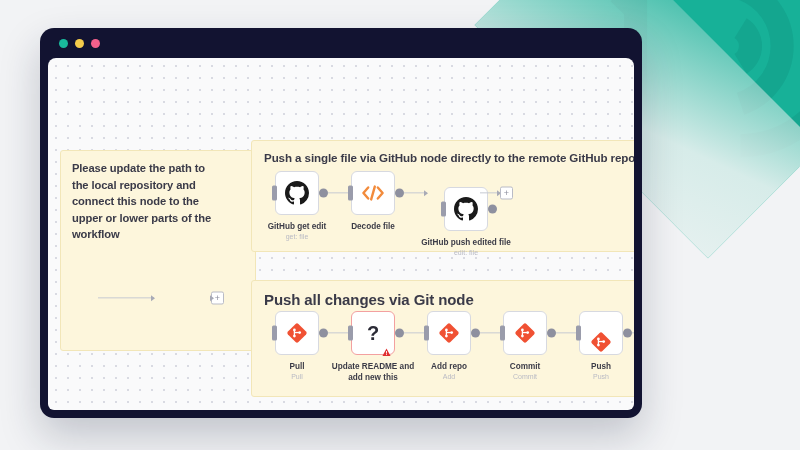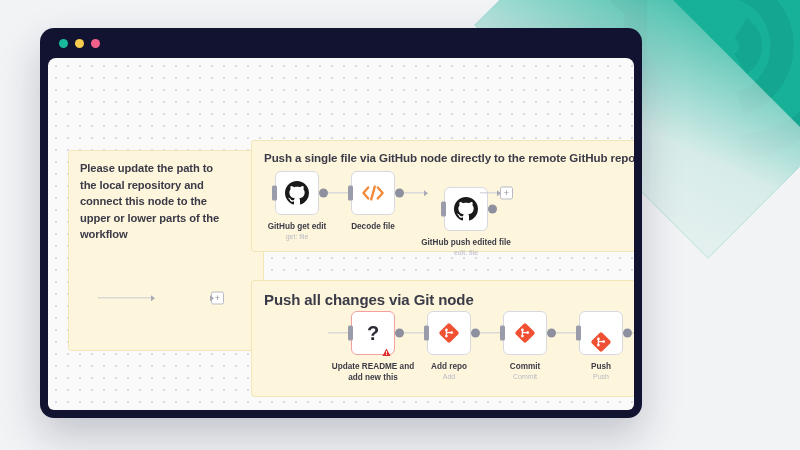--- a/index.html
+++ b/index.html
@@ -74,21 +74,21 @@
     border: 1px solid #f2e6b8;
     border-radius: 3px;
   }
   .sticky-title {
     color: #3a3a48;
     font-weight: bold;
     letter-spacing: -0.1px;
   }
 
   #note-config {
-    left: 20px; top: 92px;
+    left: 12px; top: 92px;
     width: 170px; height: 175px;
     padding: 12px;
     text-decoration: underline;
   }
   #note-config .sticky-title {
     position: absolute;
     left: 11px; top: 9px;
     width: 150px;
     font-size: 11.2px;
     line-height: 16.5px;
@@ -304,86 +304,102 @@
         <div class="conn" style="left:205px; width:20px;"></div>
         <div class="plus" style="left:225px;">+</div>
       </div>
 
       <div class="sticky" id="note-git">
         <div class="sticky-title">Push all changes via Git node</div>
       </div>
 
       <div class="node-wrap" style="left:227px; top:253px; width:360px; height:44px;">
 
-        <div class="conn" style="left:53px; width:23px;"></div>
-
-        <div class="node err" style="position:absolute; left:76px; top:0;">
-          <span class="port-in"></span>
-          <span style="font-size:20px; font-weight:bold; color:#2b2b36; line-height:1;">?</span>
-          <span class="warn">
-            <svg width="9" height="9" viewBox="0 0 12 12">
-              <path d="M6 0.8 L11.4 10.6 L0.6 10.6 Z" fill="#e02f2f"></path>
-              <rect x="5.4" y="4.0" width="1.2" height="3.4" fill="#ffffff"></rect>
-              <rect x="5.4" y="8.2" width="1.2" height="1.2" fill="#ffffff"></rect>
-            </svg>
-          </span>
-          <span class="port-out"></span>
-          <span class="label wrap">Update README and add new this</span>
-        </div>
-        <div class="conn" style="left:129px; width:23px;"></div>
-
-        <div class="node" style="position:absolute; left:152px; top:0;">
+        <div class="node" style="position:absolute; left:0; top:0;">
           <span class="port-in"></span>
           <svg width="24" height="24" viewBox="0 0 24 24">
             <rect x="4.6" y="4.6" width="14.8" height="14.8" rx="2" fill="#f05133" transform="rotate(45 12 12)"></rect>
             <g fill="#ffffff">
               <circle cx="9.4" cy="8.9" r="1.35"></circle>
               <circle cx="9.4" cy="15.1" r="1.35"></circle>
               <circle cx="14.7" cy="11.6" r="1.35"></circle>
               <rect x="8.75" y="8.9" width="1.3" height="6.2"></rect>
               <rect x="9.8" y="10.9" width="4.2" height="1.3"></rect>
             </g>
           </svg>
           <span class="port-out"></span>
-          <span class="label">Add repo</span>
-          <span class="sublabel">Add</span>
-        </div>
-        <div class="conn" style="left:205px; width:23px;"></div>
-
-        <div class="node" style="position:absolute; left:228px; top:0;">
+          <span class="label">Pull</span>
+          <span class="sublabel">Pull</span>
+        </div>
+        <div class="conn" style="left:53px; width:23px;"></div>
+
+        <div class="node err" style="position:absolute; left:76px; top:0;">
+          <span class="port-in"></span>
+          <span style="font-size:20px; font-weight:bold; color:#2b2b36; line-height:1;">?</span>
+          <span class="warn">
+            <svg width="9" height="9" viewBox="0 0 12 12">
+              <path d="M6 0.8 L11.4 10.6 L0.6 10.6 Z" fill="#e02f2f"></path>
+              <rect x="5.4" y="4.0" width="1.2" height="3.4" fill="#ffffff"></rect>
+              <rect x="5.4" y="8.2" width="1.2" height="1.2" fill="#ffffff"></rect>
+            </svg>
+          </span>
+          <span class="port-out"></span>
+          <span class="label wrap">Update README and add new this</span>
+        </div>
+        <div class="conn" style="left:129px; width:23px;"></div>
+
+        <div class="node" style="position:absolute; left:152px; top:0;">
           <span class="port-in"></span>
           <svg width="24" height="24" viewBox="0 0 24 24">
             <rect x="4.6" y="4.6" width="14.8" height="14.8" rx="2" fill="#f05133" transform="rotate(45 12 12)"></rect>
             <g fill="#ffffff">
               <circle cx="9.4" cy="8.9" r="1.35"></circle>
               <circle cx="9.4" cy="15.1" r="1.35"></circle>
               <circle cx="14.7" cy="11.6" r="1.35"></circle>
               <rect x="8.75" y="8.9" width="1.3" height="6.2"></rect>
               <rect x="9.8" y="10.9" width="4.2" height="1.3"></rect>
             </g>
           </svg>
           <span class="port-out"></span>
-          <span class="label">Commit</span>
-          <span class="sublabel">Commit</span>
-        </div>
-        <div class="conn" style="left:281px; width:23px;"></div>
-
-        <div class="node" style="position:absolute; left:304px; top:0;align-items:flex-end;">
+          <span class="label">Add repo</span>
+          <span class="sublabel">Add</span>
+        </div>
+        <div class="conn" style="left:205px; width:23px;"></div>
+
+        <div class="node" style="position:absolute; left:228px; top:0;">
           <span class="port-in"></span>
           <svg width="24" height="24" viewBox="0 0 24 24">
             <rect x="4.6" y="4.6" width="14.8" height="14.8" rx="2" fill="#f05133" transform="rotate(45 12 12)"></rect>
             <g fill="#ffffff">
               <circle cx="9.4" cy="8.9" r="1.35"></circle>
               <circle cx="9.4" cy="15.1" r="1.35"></circle>
               <circle cx="14.7" cy="11.6" r="1.35"></circle>
               <rect x="8.75" y="8.9" width="1.3" height="6.2"></rect>
               <rect x="9.8" y="10.9" width="4.2" height="1.3"></rect>
             </g>
           </svg>
           <span class="port-out"></span>
+          <span class="label">Commit</span>
+          <span class="sublabel">Commit</span>
+        </div>
+        <div class="conn" style="left:281px; width:23px;"></div>
+
+        <div class="node" style="position:absolute; left:304px; top:0;align-items:flex-end;">
+          <span class="port-in"></span>
+          <svg width="24" height="24" viewBox="0 0 24 24">
+            <rect x="4.6" y="4.6" width="14.8" height="14.8" rx="2" fill="#f05133" transform="rotate(45 12 12)"></rect>
+            <g fill="#ffffff">
+              <circle cx="9.4" cy="8.9" r="1.35"></circle>
+              <circle cx="9.4" cy="15.1" r="1.35"></circle>
+              <circle cx="14.7" cy="11.6" r="1.35"></circle>
+              <rect x="8.75" y="8.9" width="1.3" height="6.2"></rect>
+              <rect x="9.8" y="10.9" width="4.2" height="1.3"></rect>
+            </g>
+          </svg>
+          <span class="port-out"></span>
           <span class="label">Push</span>
           <span class="sublabel">Push</span>
         </div>
         <div class="conn" style="left:357px; width:20px;"></div>
 
       </div>
 
     </div>
   </div>
 </div>

